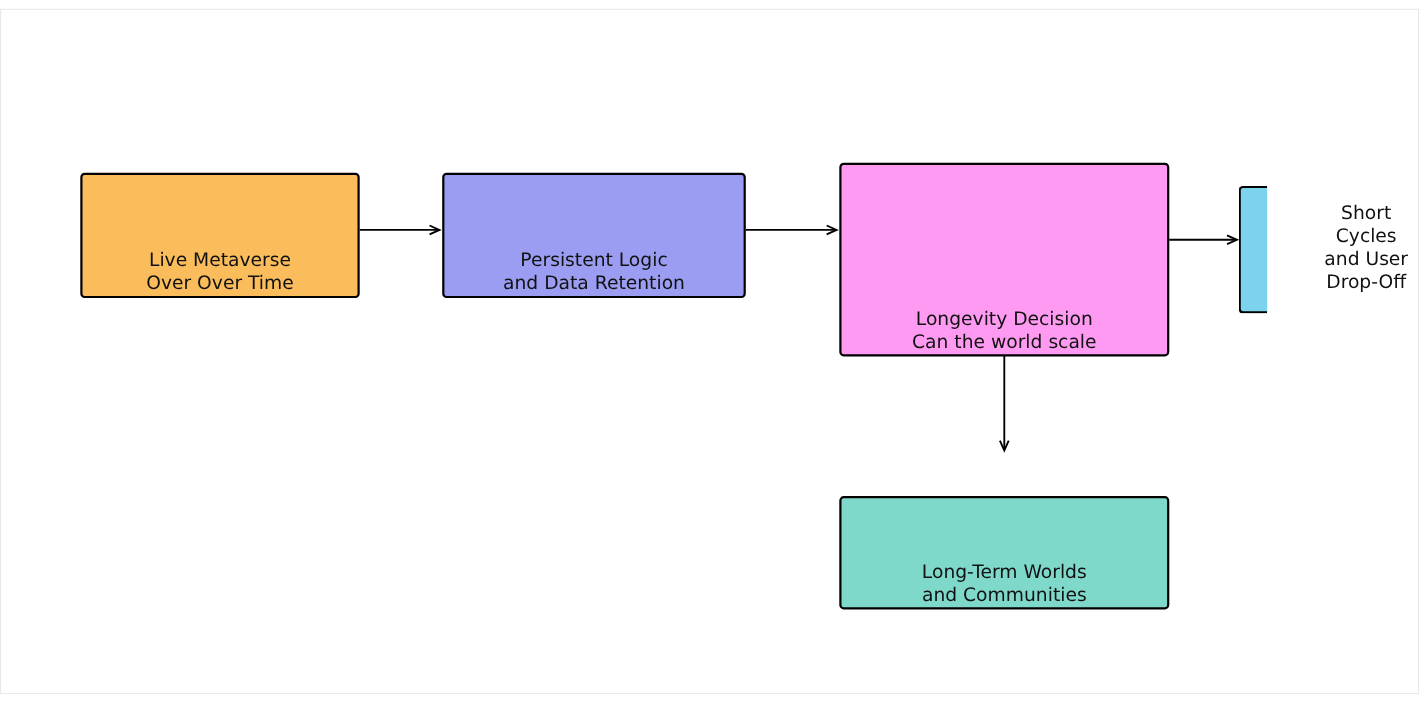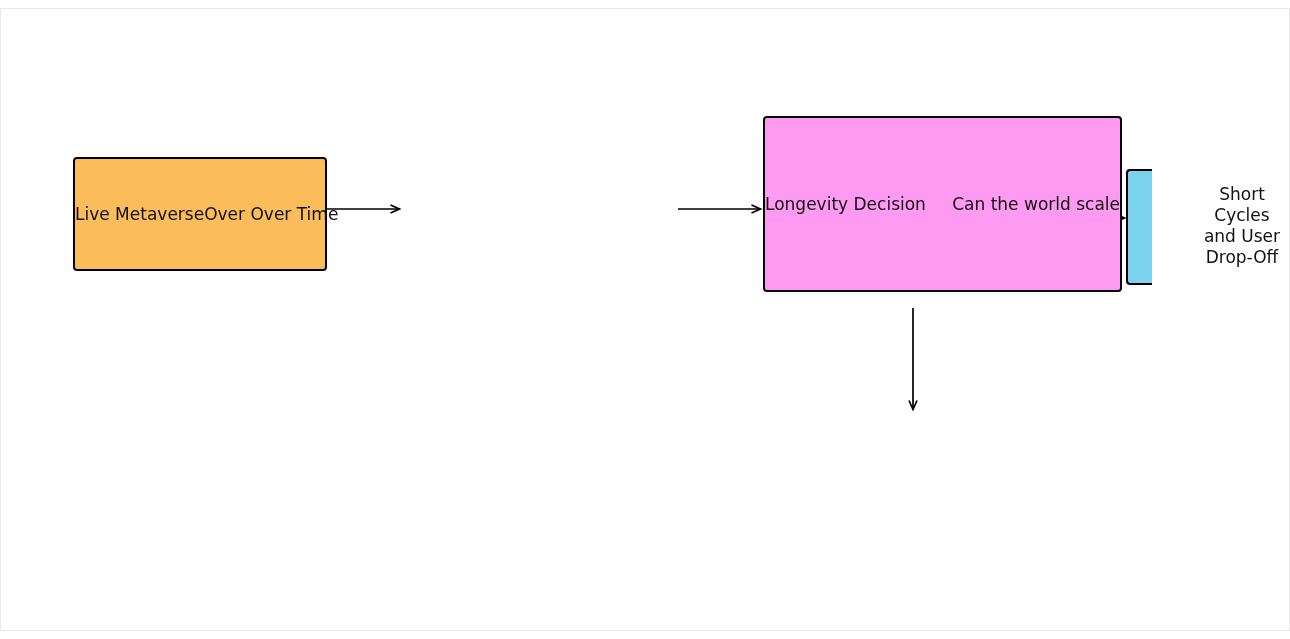--- a/index.html
+++ b/index.html
@@ -25,32 +25,32 @@
     bottom: 8px;
     border: 1px solid #e9e9e9;
     pointer-events: none;
   }
   .node {
     position: absolute;
     box-sizing: border-box;
     border: 2px solid #000000;
     border-radius: 4px;
     display: flex;
-    flex-direction: row;
+    flex-direction: column;
     align-items: center;
-    justify-content: space-between;
+    justify-content: flex-end;
     text-align: center;
     font-size: 17px;
     line-height: 21px;
     color: #111111;
   }
   .node .ln { display: block; white-space: nowrap; }
   .node-live      { left: 73px;   top: 157px; width: 254px; height: 114px; }
   .node-logic     { left: 402px;  top: 157px; width: 276px; height: 114px; }
-  .node-decision  { left: 763px;  top: 116px; width: 359px; height: 176px; }
+  .node-decision  { left: 763px;  top: 148px; width: 300px; height: 176px; }
   .node-short     { left: 1126px; top: 169px; width: 26px;  height: 116px;
                     border-right: none; border-radius: 4px 0 0 4px; }
   .node-longterm  { left: 763px;  top: 451px; width: 300px; height: 103px; }
   .label-short {
     position: absolute;
     left: 1192px;
     top: 184px;
     width: 100px;
     text-align: center;
     font-size: 17px;
@@ -84,29 +84,37 @@
     <line x1="678" y1="209" x2="760" y2="209" stroke="#000000" stroke-width="1.7" marker-end="url(#ah)"></line>
     <line x1="1063" y1="218" x2="1124" y2="218" stroke="#000000" stroke-width="1.7" marker-end="url(#ah)"></line>
     <line x1="913" y1="308" x2="913" y2="409" stroke="#000000" stroke-width="1.7" marker-end="url(#ah)"></line>
   </svg>
 
   <div class="node node-live" style="background-color: rgb(251, 189, 91);">
     <span class="ln">Live Metaverse</span>
     <span class="ln">Over Over Time</span>
   </div>
 
+  <div class="node node-logic" style="background-color: rgb(154, 157, 241);">
+    <span class="ln">Persistent Logic</span>
+    <span class="ln">and Data Retention</span>
+  </div>
 
   <div class="node node-decision" style="background-color: rgb(254, 154, 241);">
     <span class="ln">Longevity Decision</span>
     <span class="ln">Can the world scale</span>
   </div>
 
   <div class="node node-short" style="background-color: rgb(124, 211, 237);"></div>
 
   <div class="label-short">
     <span class="ln">Short</span>
     <span class="ln">Cycles</span>
     <span class="ln">and User</span>
     <span class="ln">Drop-Off</span>
   </div>
 
+  <div class="node node-longterm" style="background-color: rgb(126, 217, 203);">
+    <span class="ln">Long-Term Worlds</span>
+    <span class="ln">and Communities</span>
+  </div>
 
 </div>
 
 </body></html>

